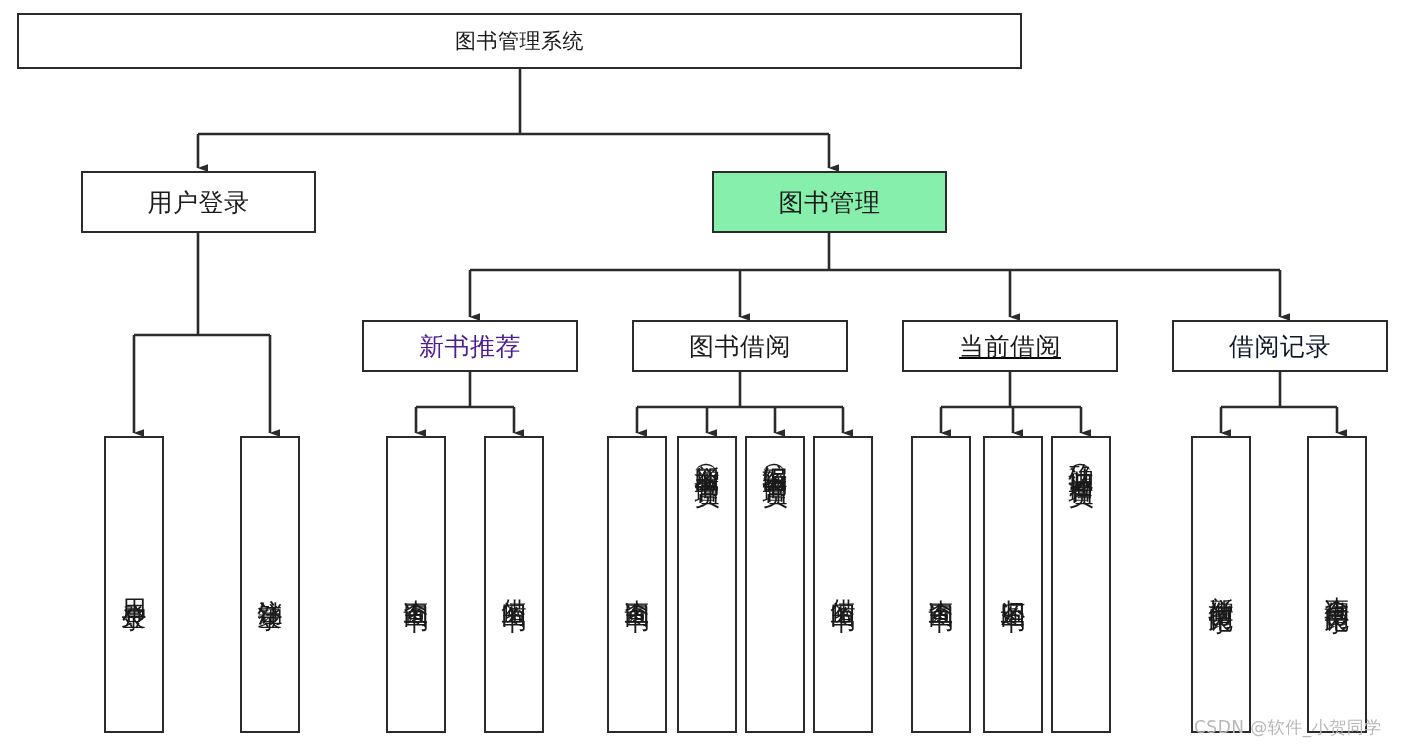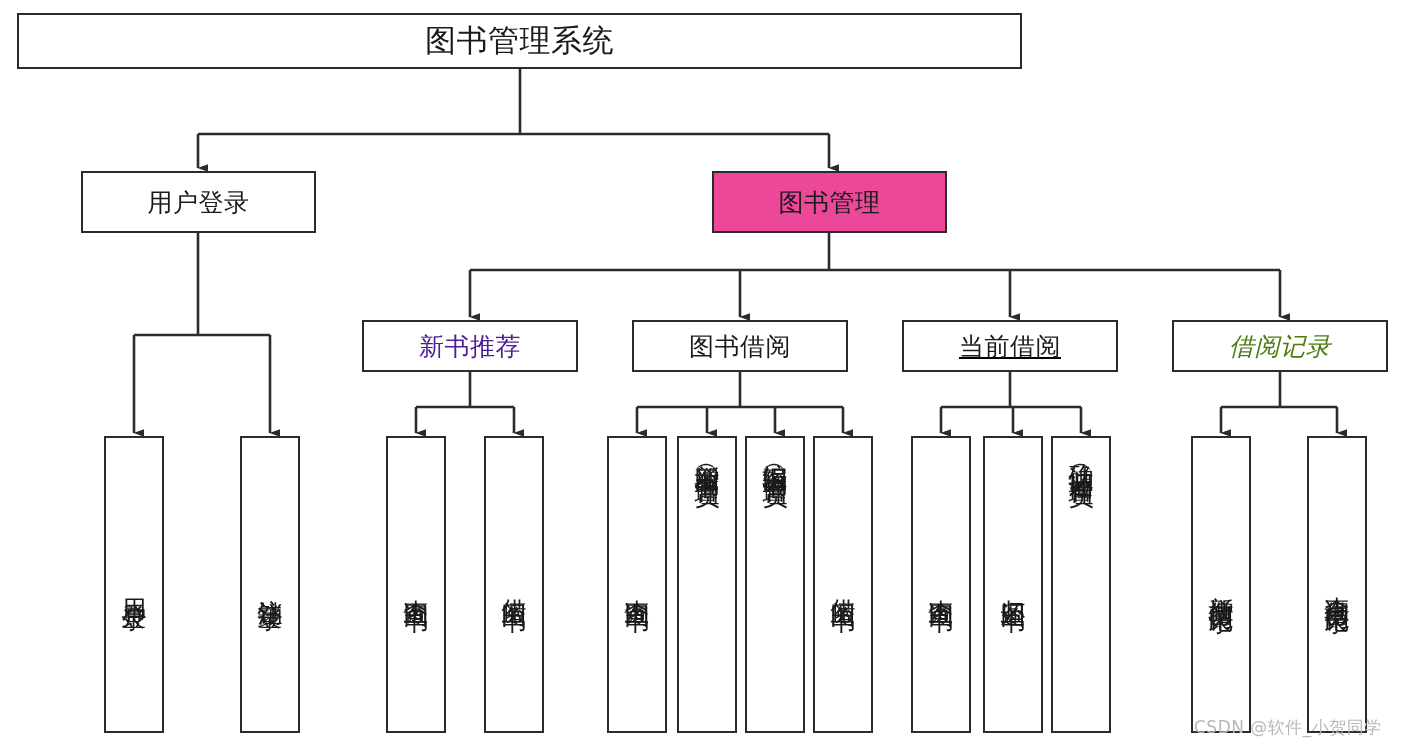--- a/index.html
+++ b/index.html
@@ -42,21 +42,21 @@
     line-height: 1.08;
     white-space: pre;
     text-align: center;
   }
   
   .node.horiz .node-label {
     font-size: 25px;
     letter-spacing: 0.5px;
   }
   .node.root .node-label {
-    font-size: 31px;
+    font-size: 21px;
   }
   
   .node.vert {
     align-items: flex-start;
     justify-content: center;
     padding-top: 0;
   }
   .node.vert .node-label {
     writing-mode: vertical-rl;
     text-orientation: upright;
@@ -128,34 +128,34 @@
       </g>
   </svg>
 
   <div id="node-layer">
       <div class="node horiz root" style="left: 17px; top: 13px; width: 1005px; height: 56px; border-color: rgb(43, 43, 43); background: rgb(255, 255, 255);">
         <span class="node-label" style="color: rgb(26, 26, 26);">图书管理系统</span>
       </div>
       <div class="node horiz level1" style="left: 81px; top: 171px; width: 235px; height: 62px; border-color: rgb(43, 43, 43); background: rgb(255, 255, 255);">
         <span class="node-label" style="color: rgb(26, 26, 26);">用户登录</span>
       </div>
-      <div class="node horiz level1" style="left: 712px; top: 171px; width: 235px; height: 62px; border-color: rgb(43, 43, 43); background: #ec4899;">
+      <div class="node horiz level1" style="left: 712px; top: 171px; width: 235px; height: 62px; border-color: rgb(43, 43, 43); background: #86efac;">
         <span class="node-label" style="color: rgb(26, 26, 26);">图书管理</span>
       </div>
       <div class="node horiz level2" style="left: 362px; top: 320px; width: 216px; height: 52px; border-color: rgb(43, 43, 43); background: rgb(255, 255, 255);">
         <span class="node-label" style="color: #4c1d95;">新书推荐</span>
       </div>
       <div class="node horiz level2" style="left: 632px; top: 320px; width: 216px; height: 52px; border-color: rgb(43, 43, 43); background: rgb(255, 255, 255); justify-content: center;">
         <span class="node-label" style="color: rgb(26, 26, 26);">图书借阅</span>
       </div>
       <div class="node horiz level2" style="left: 902px; top: 320px; width: 216px; height: 52px; border-color: rgb(43, 43, 43); background: rgb(255, 255, 255); text-decoration: underline;">
         <span class="node-label" style="color: rgb(26, 26, 26);">当前借阅</span>
       </div>
       <div class="node horiz level2" style="left: 1172px; top: 320px; width: 216px; height: 52px; border-color: rgb(43, 43, 43); background: rgb(255, 255, 255);">
-        <span class="node-label" style="color: #4d7c0f; font-style: italic;">借阅记录</span>
+        <span class="node-label" style="color: #0f172a;">借阅记录</span>
       </div>
       <div class="node vert leaf centered" style="left: 104px; top: 436px; width: 60px; height: 297px; border-color: rgb(43, 43, 43); background: rgb(255, 255, 255);">
         <span class="node-label" style="color: rgb(26, 26, 26);">用户登录</span>
       </div>
       <div class="node vert leaf centered" style="left: 240px; top: 436px; width: 60px; height: 297px; border-color: rgb(43, 43, 43); background: rgb(255, 255, 255);">
         <span class="node-label" style="color: rgb(26, 26, 26);">注销登录</span>
       </div>
       <div class="node vert leaf centered" style="left: 386px; top: 436px; width: 60px; height: 297px; border-color: rgb(43, 43, 43); background: rgb(255, 255, 255);">
         <span class="node-label" style="color: rgb(26, 26, 26);">查询图书</span>
       </div>

